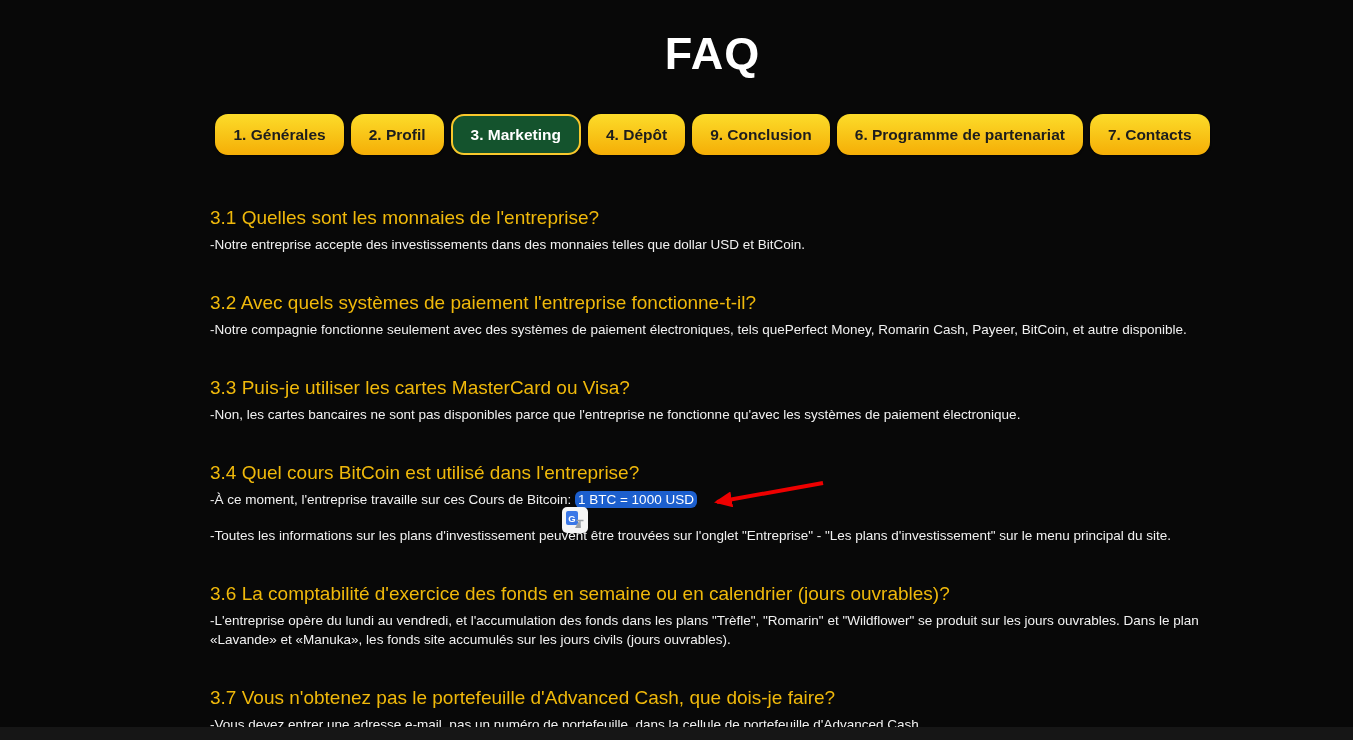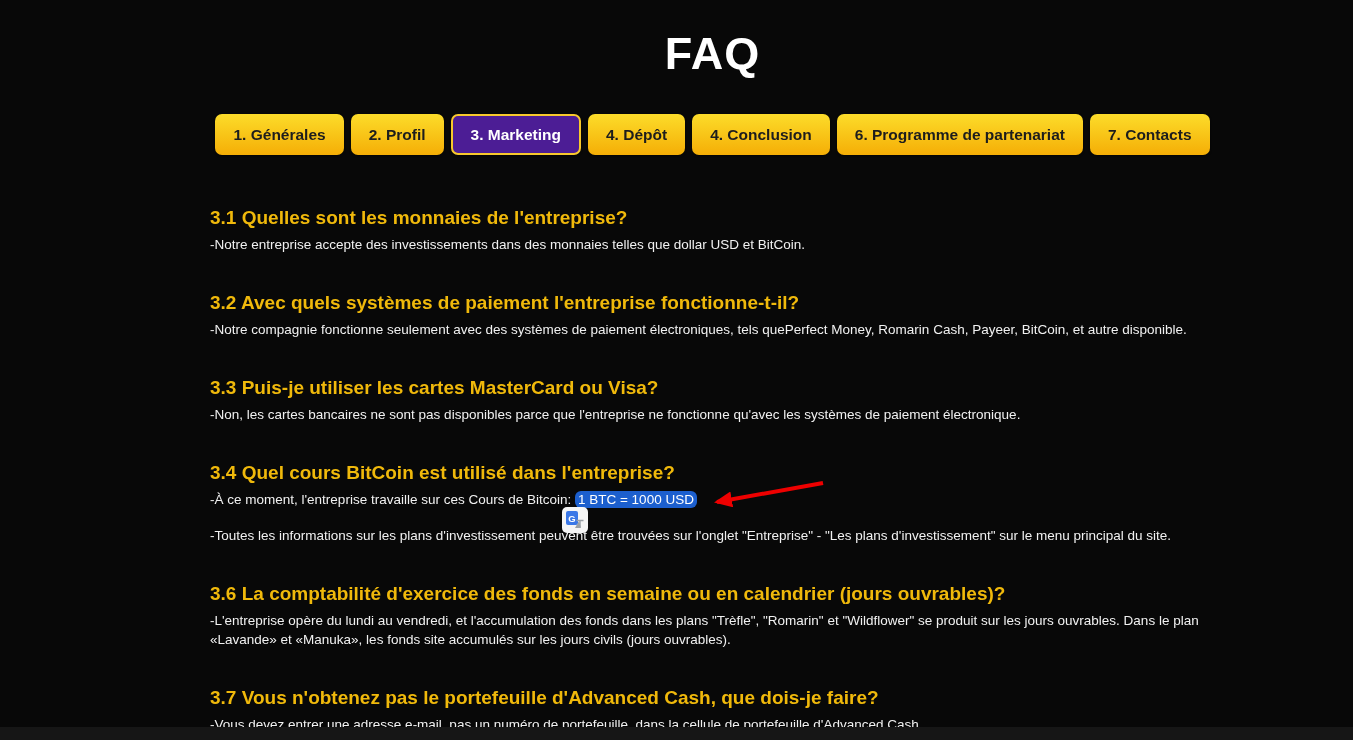--- a/index.html
+++ b/index.html
@@ -27,40 +27,40 @@
   .tabs {
     display: flex;
     justify-content: center;
     gap: 7px;
     margin-bottom: 50px;
   }
   .tab {
     height: 41px;
     padding: 0 18px;
     border: none;
-    border-radius: 7px;
+    border-radius: 13px;
     background: linear-gradient(180deg, #fcdc2a 0%, #f5ae06 100%);
     color: #1d1d1d;
     font-family: "Liberation Sans", "DejaVu Sans", sans-serif;
     font-size: 15.5px;
     font-weight: bold;
     cursor: pointer;
     white-space: nowrap;
     box-shadow: 0 1px 2px rgba(0,0,0,0.6);
   }
   .tab.active {
-    background: #4c1d95;
+    background: #14532d;
     border: 2px solid #f8c82c;
     color: #ffffff;
   }
   .faq-section { margin-bottom: 17px; }
   .faq-question {
     color: #f0b90b;
     font-size: 19px;
-    font-weight: bold;
+    font-weight: normal;
     line-height: 26px;
     margin-bottom: 4px;
     margin-top: 36px;
   }
   .faq-answer {
     color: #f1f1f1;
     font-size: 13.5px;
     line-height: 19px;
     position: relative;
   }
@@ -96,21 +96,21 @@
 <div class="page">
   <div class="wrapper">
 
     <h1 class="page-title">FAQ</h1>
 
     <div class="tabs">
       <button class="tab">1. Générales</button>
       <button class="tab">2. Profil</button>
       <button class="tab active">3. Marketing</button>
       <button class="tab">4. Dépôt</button>
-      <button class="tab">4. Conclusion</button>
+      <button class="tab">9. Conclusion</button>
       <button class="tab">6. Programme de partenariat</button>
       <button class="tab">7. Contacts</button>
     </div>
 
     <div class="sections">
 
       <section class="faq-section">
         <h2 class="faq-question">3.1 Quelles sont les monnaies de l'entreprise?</h2>
         <p class="faq-answer">-Notre entreprise accepte des investissements dans des monnaies telles que dollar USD et BitCoin.</p>
       </section>

